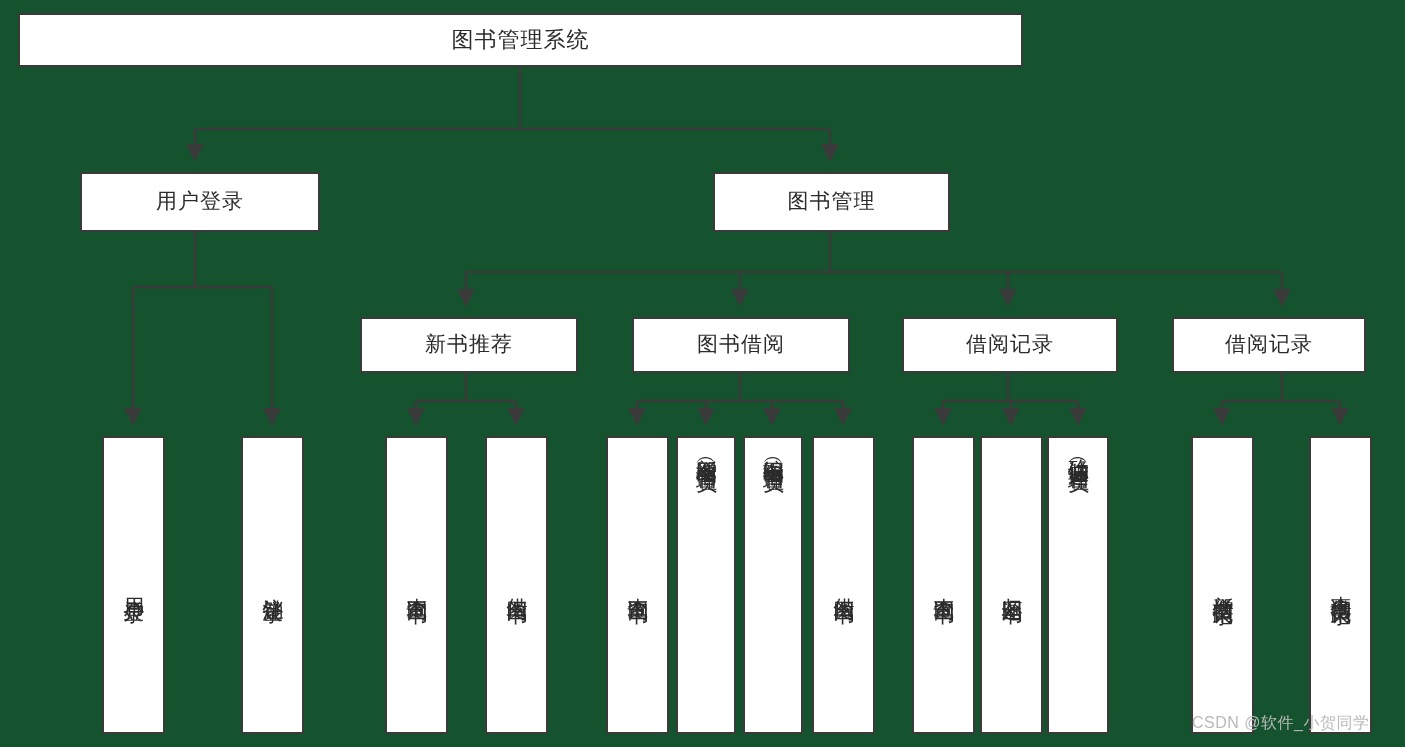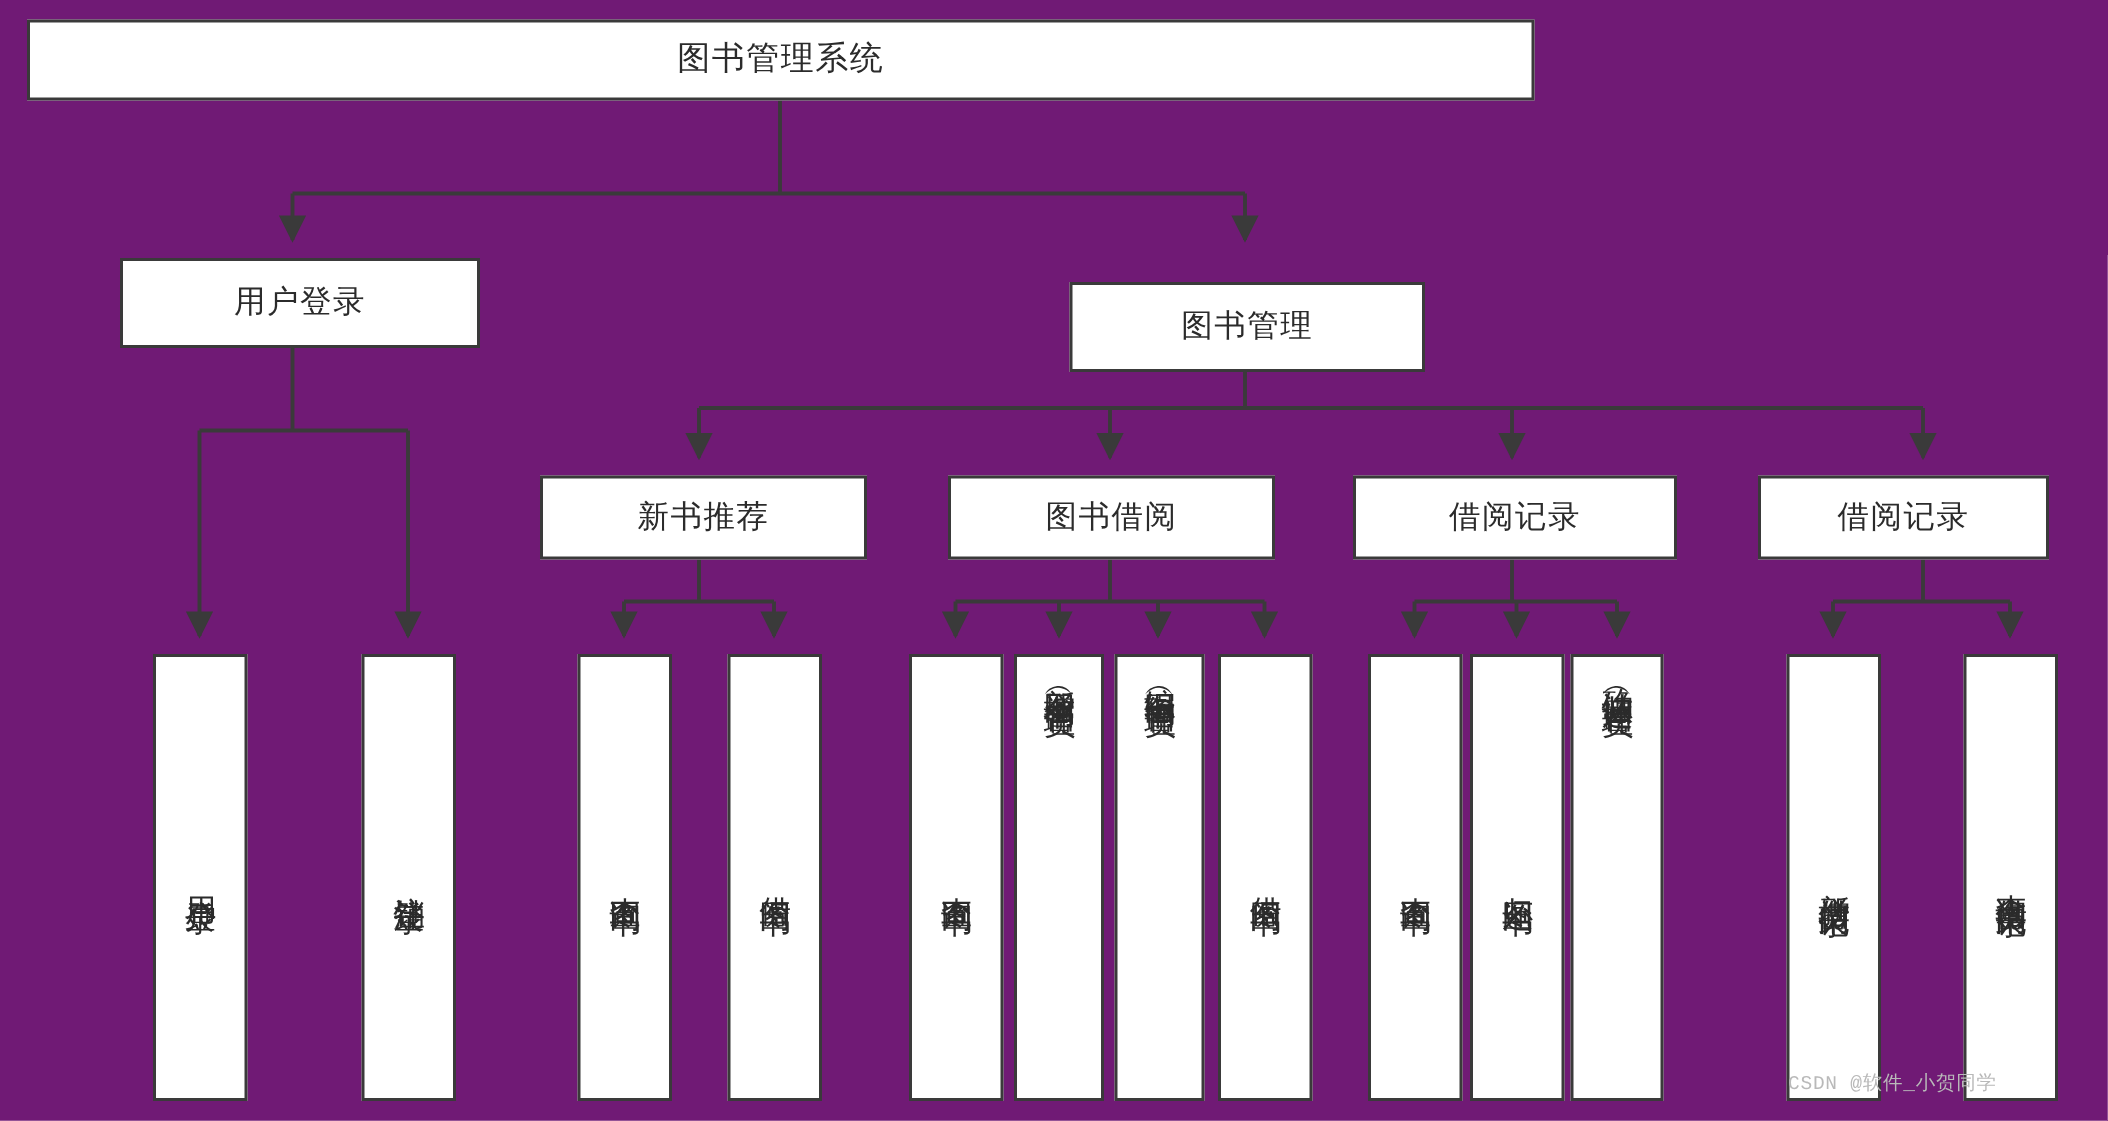--- a/index.html
+++ b/index.html
@@ -3,21 +3,21 @@
 <meta charset="utf-8">
 <title>图书管理系统 功能结构图</title>
 <style>
   html,body{margin:0;padding:0;}
   body{
     width:1405px;height:747px;
     background:#ffffff;
     font-family:"DejaVu Sans","Liberation Sans",sans-serif;
     overflow:hidden;
   }
-  #stage{position:relative;width:1405px;height:747px;background:#701a75;}
+  #stage{position:relative;width:1405px;height:747px;background:#14532d;}
   svg#wires{position:absolute;left:0;top:0;width:1405px;height:747px;pointer-events:none;}
 
   .node{
     position:absolute;
     box-sizing:border-box;
     background:#ffffff;
     border:2px solid #3a3a3a;
     display:flex;
     align-items:center;
     justify-content:center;
@@ -42,25 +42,25 @@
     line-height:1.18;
     letter-spacing:2px;
     white-space:nowrap;
     display:block;
   }
   .node.vert.centered{align-items:center;padding-top:0;}
 
   .watermark{
     position:absolute;
     left:1192px;top:713px;
-    font-size:13px;
+    font-size:16px;
     color:#b9b9b9;
     letter-spacing:0.5px;
     white-space:nowrap;
-    font-family:Liberation Mono, monospace;
+    font-family:Liberation Sans, sans-serif;
   }
 </style>
 </head>
 <body>
 
 <div id="stage">
 
   <svg id="wires" viewBox="0 0 1405 747" xmlns="http://www.w3.org/2000/svg">
     <defs>
       <marker id="arrow" viewBox="0 0 10 10" refX="9" refY="5" markerWidth="7" markerHeight="7" orient="auto-start-reverse">
@@ -112,21 +112,21 @@
     </g>
   </svg>
 
   <div class="node horiz root" style="left:18px;top:13px;width:1005px;height:54px;">
     <span>图书管理系统</span>
   </div>
 
   <div class="node horiz" style="left:80px;top:172px;width:240px;height:60px;">
     <span>用户登录</span>
   </div>
-  <div class="node horiz" style="left:713px;top:172px;width:237px;height:60px;margin-top:16px;">
+  <div class="node horiz" style="left:713px;top:172px;width:237px;height:60px;">
     <span>图书管理</span>
   </div>
 
   <div class="node horiz" style="left:632px;top:317px;width:218px;height:56px;">
     <span>图书借阅</span>
   </div>
   <div class="node horiz" style="left:360px;top:317px;width:218px;height:56px;">
     <span>新书推荐</span>
   </div>
   <div class="node horiz" style="left:902px;top:317px;width:216px;height:56px;">

